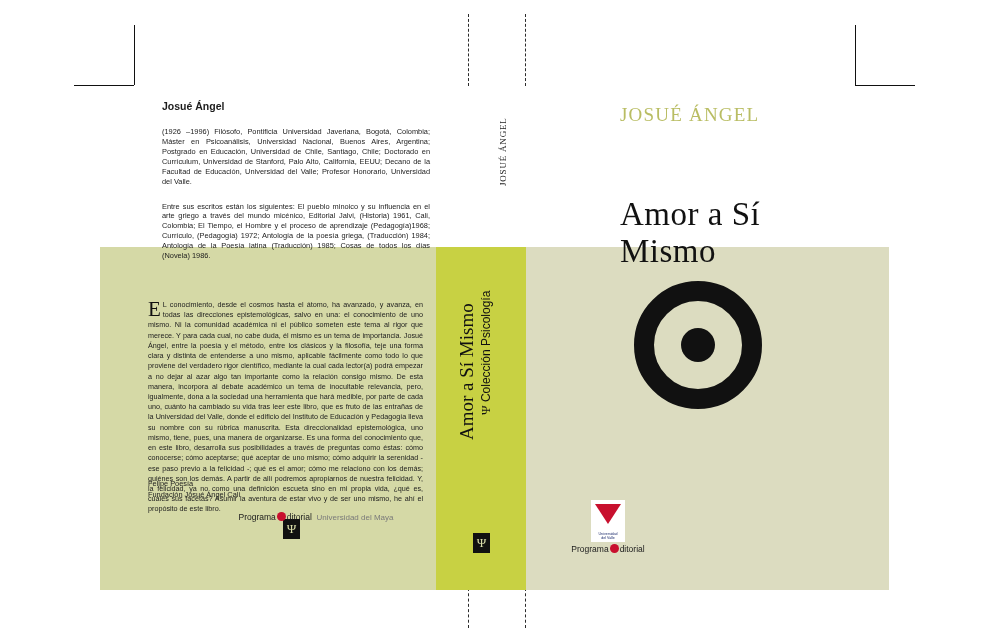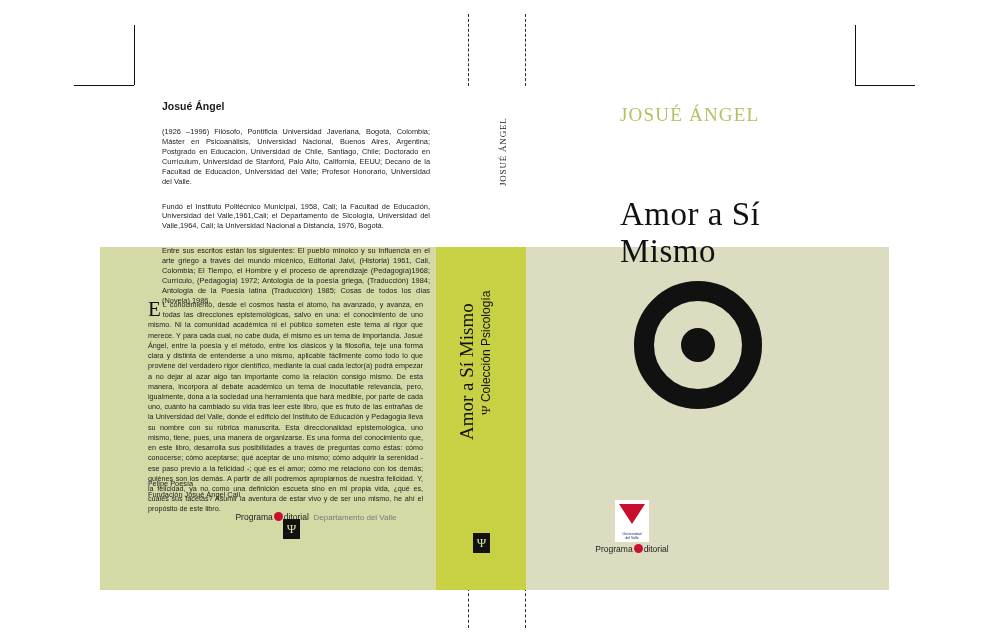--- a/index.html
+++ b/index.html
@@ -205,21 +205,21 @@
   
   .editorial-back {
     position: absolute;
     left: 226px;
     top: 512px;
     width: 180px;
     text-align: center;
   }
   .editorial-front {
     position: absolute;
-    left: 552px;
+    left: 528px;
     top: 500px;
     width: 160px;
     text-align: center;
   }
   .uv-shield {
     width: 34px; height: 42px;
     margin: 0 auto 2px auto;
     background: #ffffff;
     position: relative;
   }
@@ -291,21 +291,20 @@
   <div class="dashed-v" style="left:525px; top:588px; height:40px;"></div>
 
   <div class="back-cover"></div>
   <div class="spine"></div>
   <div class="front-cover"></div>
 
   <div class="flap-bio">
     <div class="name">Josué Ángel</div>
     <div class="body">
       <p>(1926 –1996) Filósofo, Pontificia Universidad Javeriana, Bogotá, Colombia; Máster en Psicoanálisis, Universidad Nacional, Buenos Aires, Argentina; Postgrado en Educación, Universidad de Chile, Santiago, Chile; Doctorado en Currículum, Universidad de Stanford, Palo Alto, California, EEUU; Decano de la Facultad de Educación, Universidad del Valle; Profesor Honorario, Universidad del Valle.</p>
-      <p>Fundó el Instituto Politécnico Municipal, 1958, Cali; la Facultad de Educación, Universidad del Valle,1961,Cali; el Departamento de Sicología, Universidad del Valle,1964, Cali; la Universidad Nacional a Distancia, 1976, Bogotá.</p>
       <p>Entre sus escritos están los siguientes: El pueblo minoico y su influencia en el arte griego a través del mundo micénico, Editorial Jalvi, (Historia) 1961, Cali, Colombia; El Tiempo, el Hombre y el proceso de aprendizaje (Pedagogía)1968; Currículo, (Pedagogía) 1972; Antología de la poesía griega, (Traducción) 1984; Antología de la Poesía latina (Traducción) 1985; Cosas de todos los días (Novela) 1986.</p>
     </div>
   </div>
 
   <div class="front-author">JOSUÉ ÁNGEL</div>
   <div class="front-title">Amor a Sí Mismo</div>
 
   <div class="spine-top-author">JOSUÉ ÁNGEL</div>
 
   <div class="spine-title">Amor a Sí Mismo</div>
@@ -325,21 +324,21 @@
   <div class="signature">
     <div>Felipe Poesía</div>
     <div>Fundación Josué Ángel Cali</div>
   </div>
 
   <div class="glyph-box glyph-back">Ψ</div>
   <div class="glyph-box glyph-spine">Ψ</div>
 
   <div class="editorial-back">
     <div class="prog-line">
-      <span>Programa</span><span class="swirl"></span><span>ditorial</span>&nbsp;&nbsp;<span class="uni">Departamento del Valle</span>
+      <span>Programa</span><span class="swirl"></span><span>ditorial</span>&nbsp;&nbsp;<span class="uni">Universidad del Maya</span>
     </div>
   </div>
 
   <div class="editorial-front">
     <div class="uv-shield">
       <div class="red"></div>
       <div class="cap">
         <span>Universidad</span><br>
         <span>del Valle</span>
       </div>

